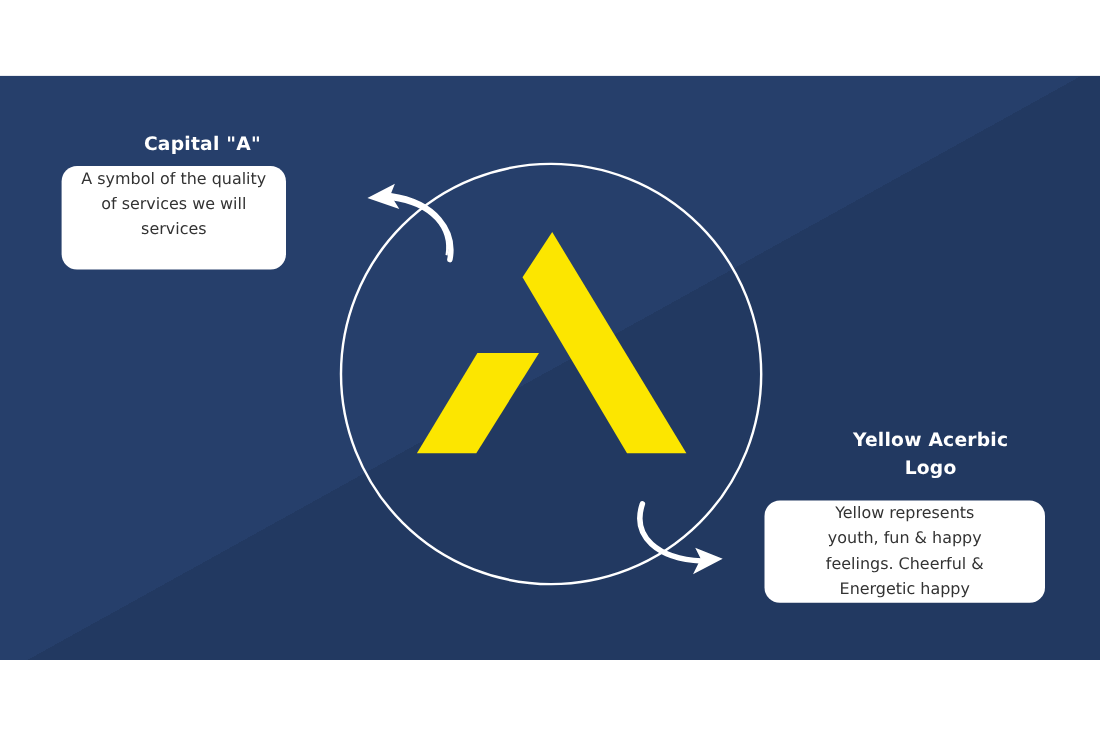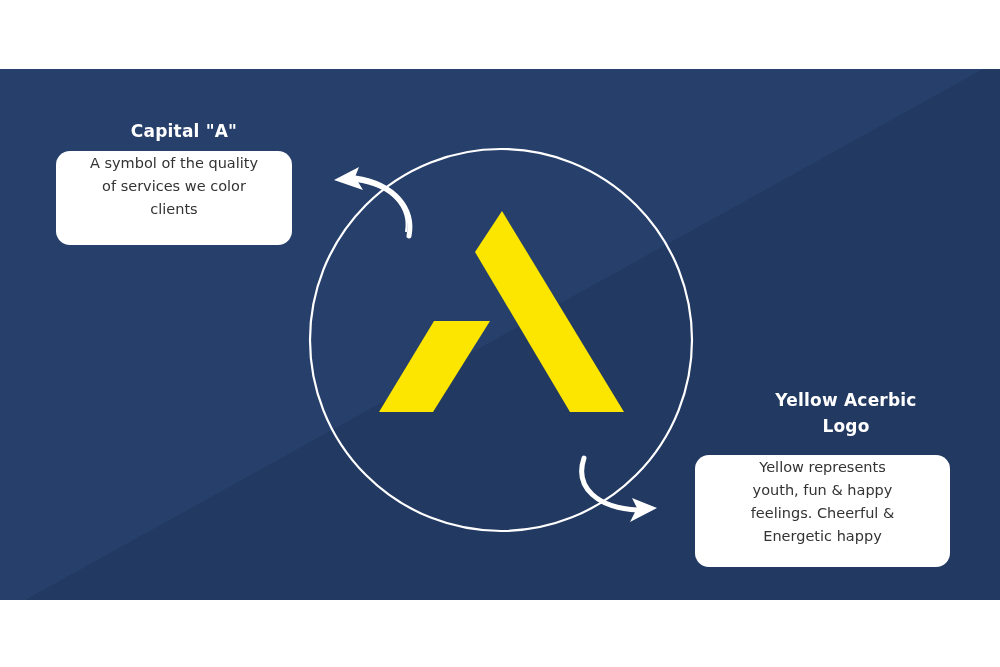--- a/index.html
+++ b/index.html
@@ -42,29 +42,29 @@
   </g>
 
   <g>
     <path d="M584,458 C574,488 598,508 638,510" fill="none" stroke="#ffffff" stroke-width="5" stroke-linecap="round"></path>
     <polygon points="657,508 632,498 637,508 630,522" fill="#ffffff"></polygon>
   </g>
 </svg>
 
 <div class="heading" style="left:84px; top:118px; width:200px;">Capital "A"</div>
 
-<div class="card" style="left:56px; top:151px; width:236px; height:94px;">
+<div class="card" style="left:56px; top:151px; width:204px; height:94px;">
   <div>A symbol of the quality</div>
-  <div>of services we color</div>
-  <div>clients</div>
+  <div>of services we will</div>
+  <div>services</div>
 </div>
 
 <div class="heading" style="left:736px; top:387px; width:220px;">
   <div>Yellow Acerbic</div>
   <div>Logo</div>
 </div>
 
-<div class="card" style="left:695px; top:455px; width:255px; height:112px;">
+<div class="card" style="left:695px; top:455px; width:255px; height:93px;">
   <div>Yellow represents</div>
   <div>youth, fun &amp; happy</div>
   <div>feelings. Cheerful &amp;</div>
   <div>Energetic happy</div>
 </div>
 
 </body></html>

